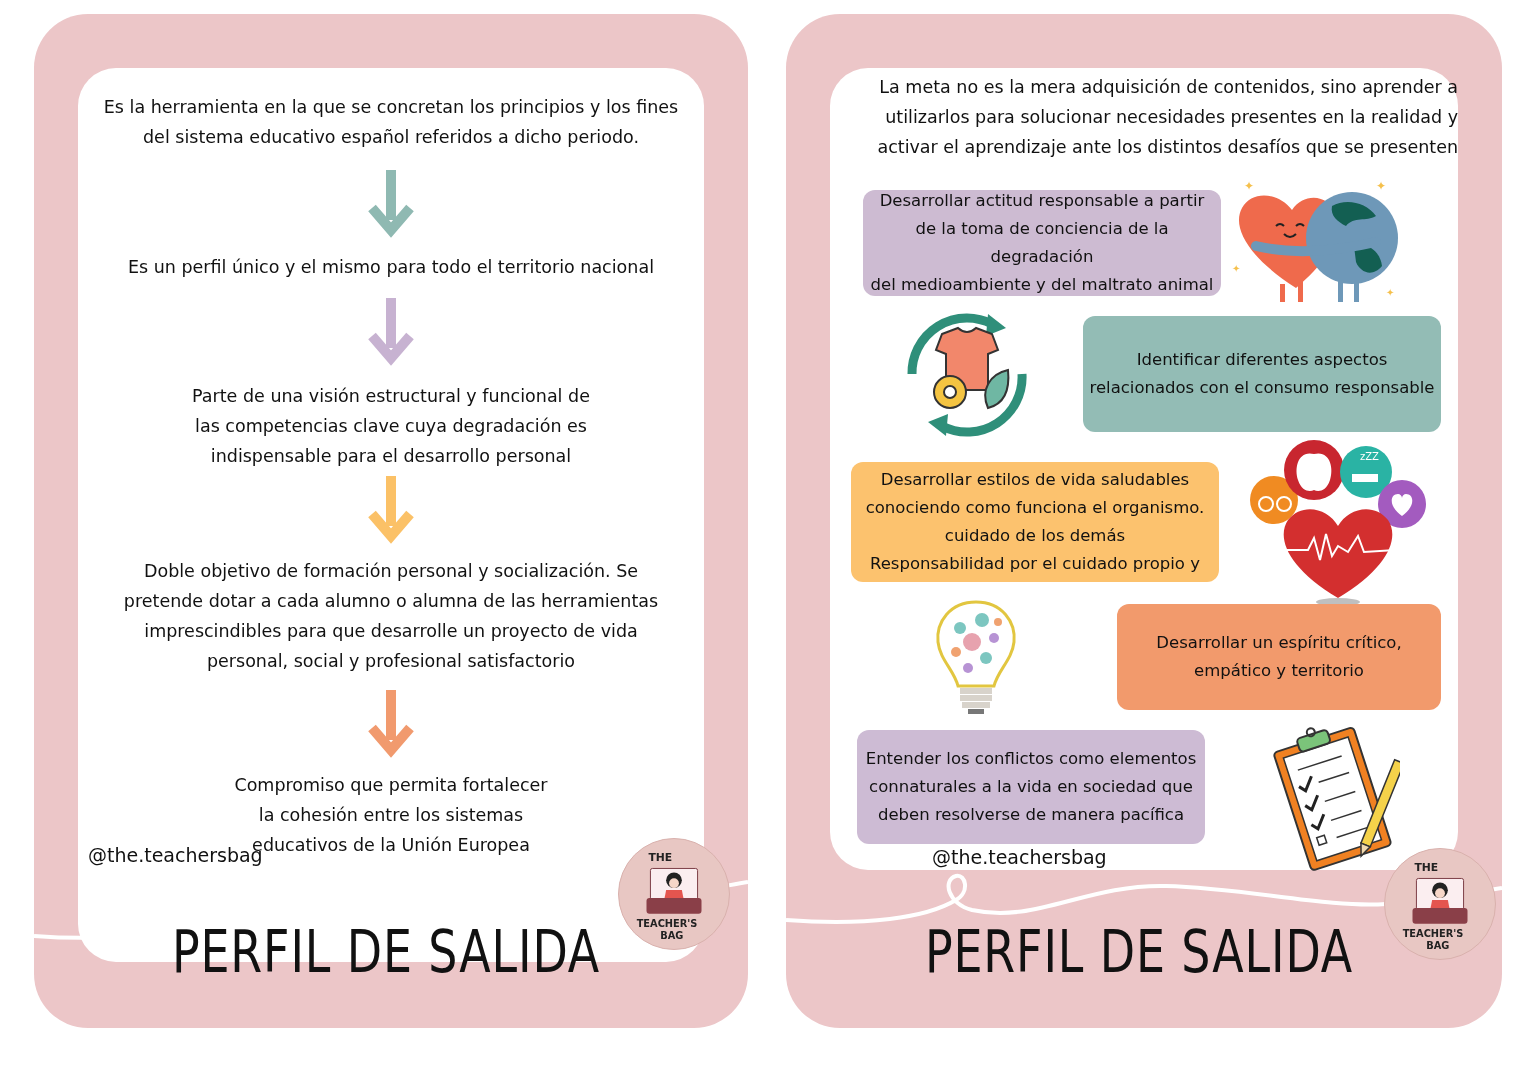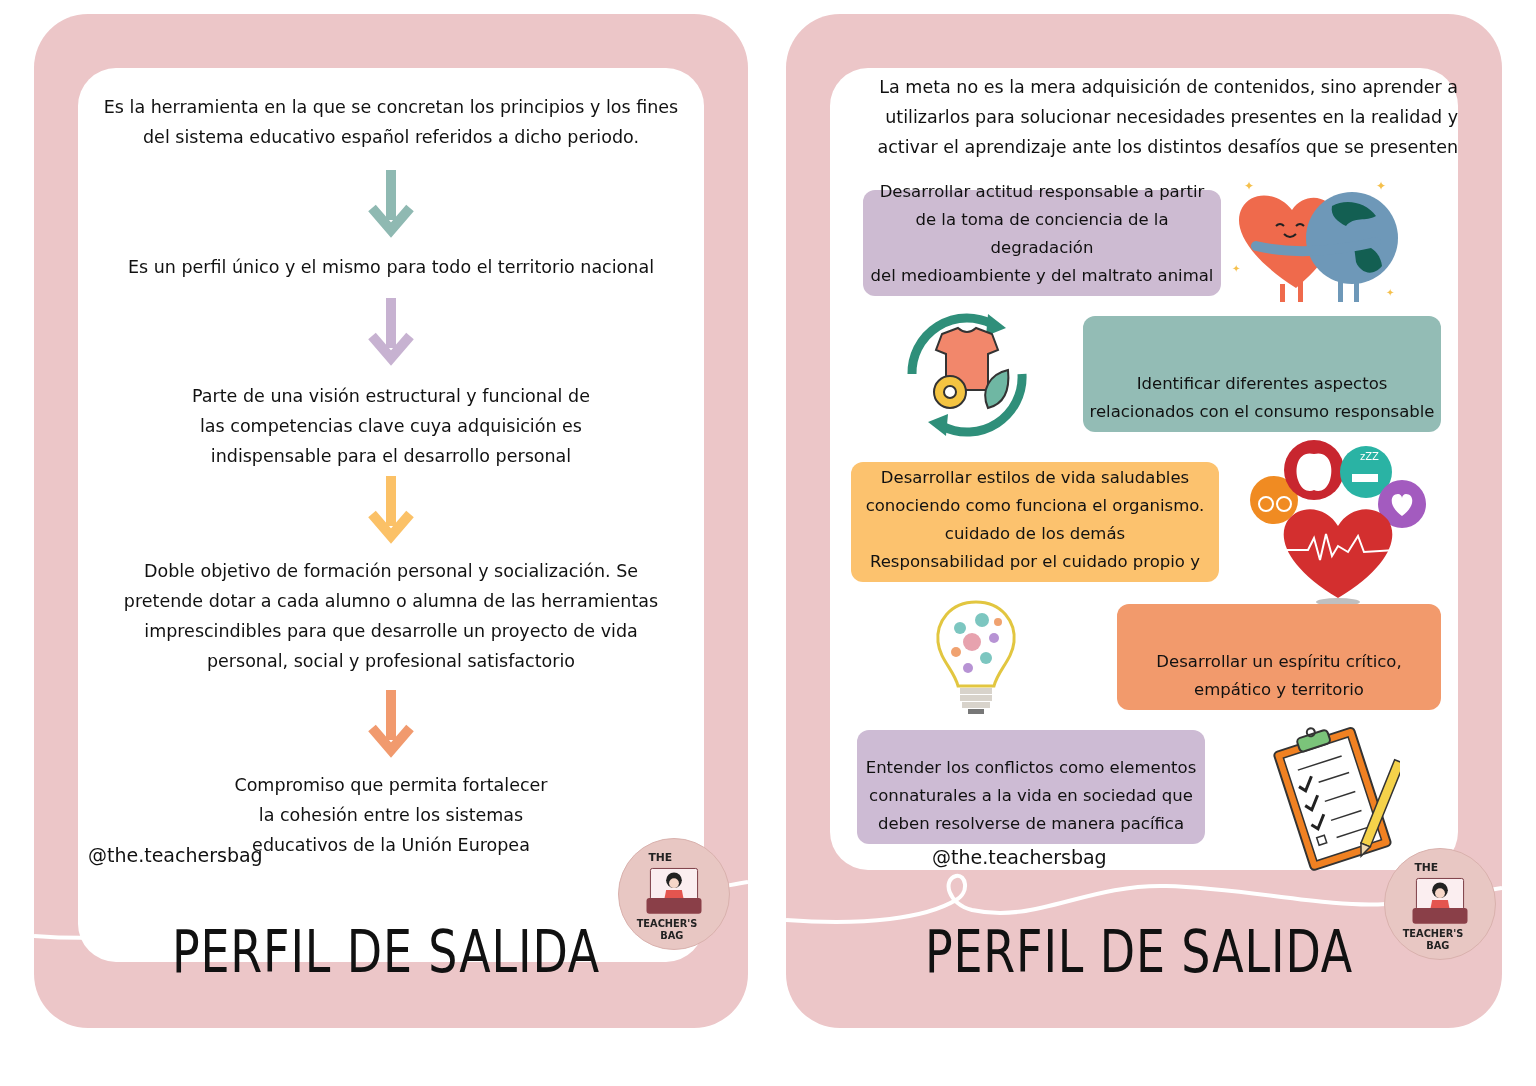--- a/index.html
+++ b/index.html
@@ -73,21 +73,21 @@
     left: 0; right: 0;
     top: 4px;
     text-align: right;
     font-size: 17.5px;
     line-height: 30px;
   }
   .box {
     position: absolute;
     border-radius: 12px;
     display: flex;
-    align-items: flex-end;
+    align-items: center;
     justify-content: center;
     text-align: center;
     font-size: 16.5px;
     line-height: 28px;
     padding: 6px 0;
     color: #111;
   }
   .illus { position: absolute; }
   .illus svg { width: 100%; height: 100%; }
 </style>
@@ -113,21 +113,21 @@
     </div>
     <div class="arrow" style="top:230px;">
       <svg viewBox="0 0 46 68">
           <rect x="18" y="0" width="10" height="50" fill="#c7b2d1"></rect>
           <polyline points="4,38 23,60 42,38" fill="none" stroke="#c7b2d1" stroke-width="10" stroke-linejoin="miter"></polyline>
         </svg>
     </div>
 
     <div class="flow-text" style="top:313px;">
       <div>Parte de una visión estructural y funcional de</div>
-      <div>las competencias clave cuya adquisición es</div>
+      <div>las competencias clave cuya degradación es</div>
       <div>indispensable para el desarrollo personal</div>
     </div>
     <div class="arrow" style="top:408px;">
       <svg viewBox="0 0 46 68">
           <rect x="18" y="0" width="10" height="50" fill="#fbc167"></rect>
           <polyline points="4,38 23,60 42,38" fill="none" stroke="#fbc167" stroke-width="10" stroke-linejoin="miter"></polyline>
         </svg>
     </div>
 
     <div class="flow-text" style="top:488px;">

